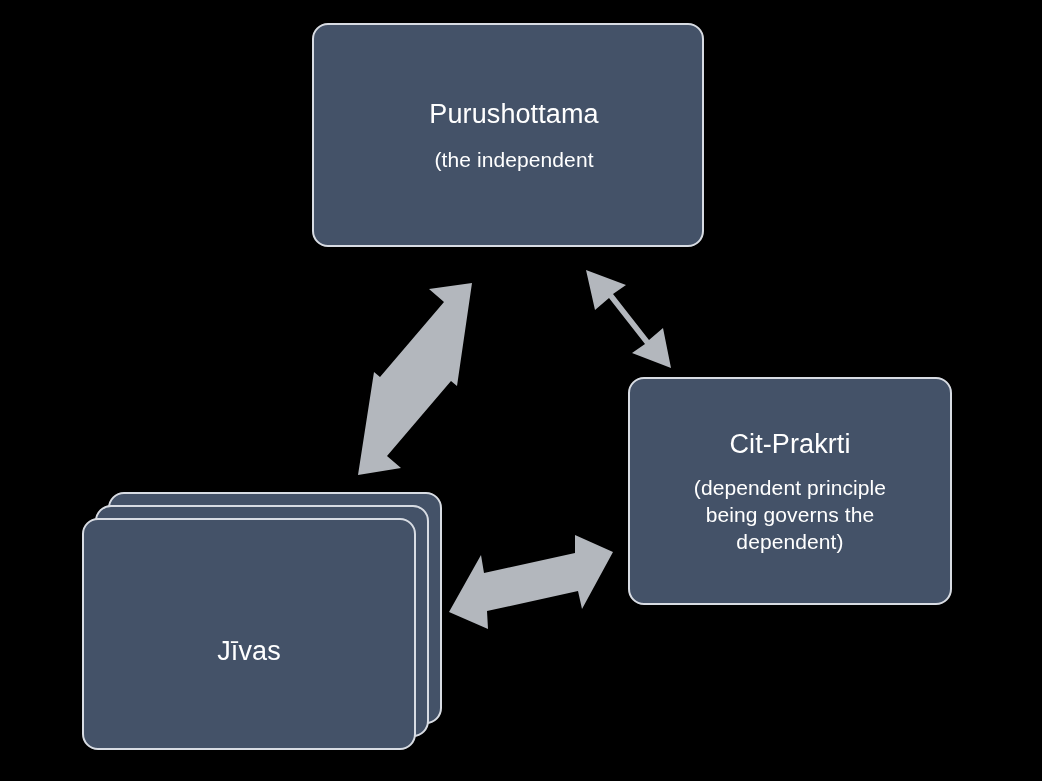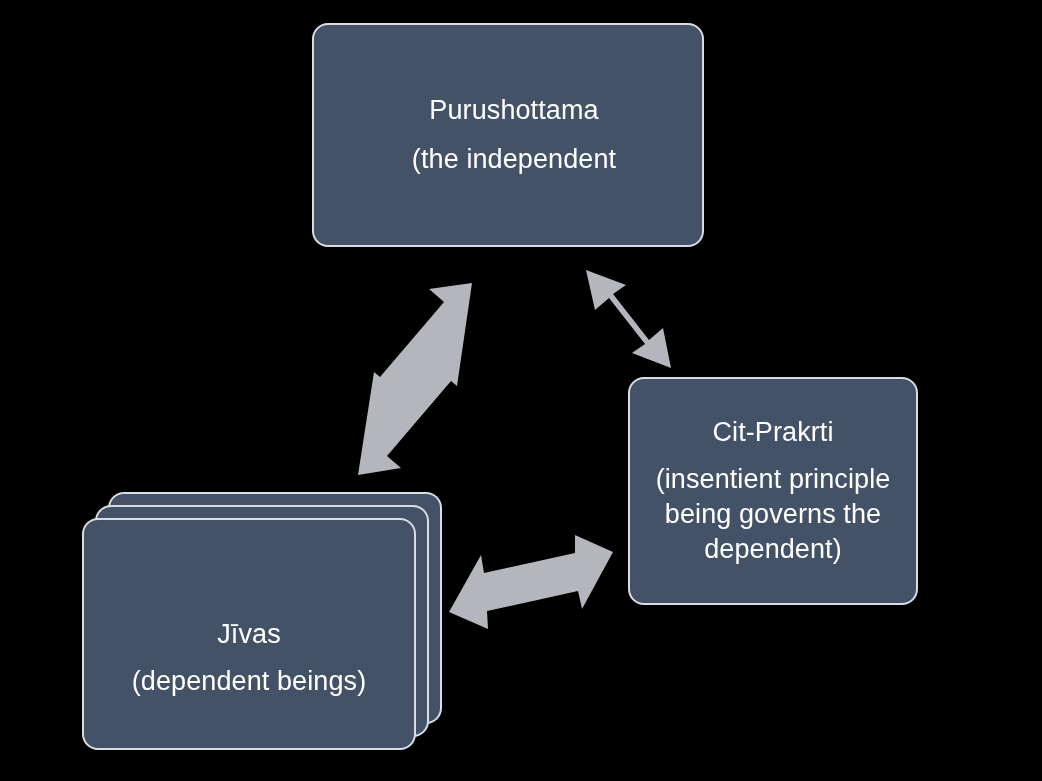--- a/index.html
+++ b/index.html
@@ -36,40 +36,40 @@
     line-height: 1.30;
     letter-spacing: 0.1px;
   }
   .node .title {
     font-size: 27px;
     font-weight: 400;
     margin-bottom: 14px;
     white-space: nowrap;
   }
   .node .sub {
-    font-size: 27px;
+    font-size: 21px;
     font-weight: 400;
     padding: 0 6px;
   }
 
   
   #node-purushottama {
     left: 312px;
     top: 23px;
     width: 392px;
     height: 224px;
     padding-left: 12px;
   }
   #node-purushottama .sub { max-width: 300px; }
 
   
   #node-citprakrti {
     left: 628px;
     top: 377px;
-    width: 290px;
+    width: 324px;
     height: 228px;
   }
   #node-citprakrti .title { margin-bottom: 12px; }
   #node-citprakrti .sub { max-width: 330px; }
 
   
   #jivas-stack {
     position: absolute;
     left: 82px;
     top: 492px;
@@ -164,28 +164,27 @@
   <div class="node" id="node-purushottama">
     <div class="title">Purushottama</div>
     <div class="sub">
       <div>(the independent</div>
     </div>
   </div>
 
   <div class="node" id="node-citprakrti">
     <div class="title">Cit-Prakrti</div>
     <div class="sub">
-      <div>(insentient principle</div>
+      <div>(dependent principle</div>
       <div>being governs the</div>
       <div>dependent)</div>
     </div>
   </div>
 
   <div id="jivas-stack">
     <div class="stack-layer" id="jivas-layer-back"></div>
     <div class="stack-layer" id="jivas-layer-mid"></div>
     <div class="node stack-layer" id="node-jivas">
       <div class="title">Jīvas</div>
-      <div class="sub">(dependent beings)</div>
     </div>
   </div>
 
 </div>
 
 </body></html>

